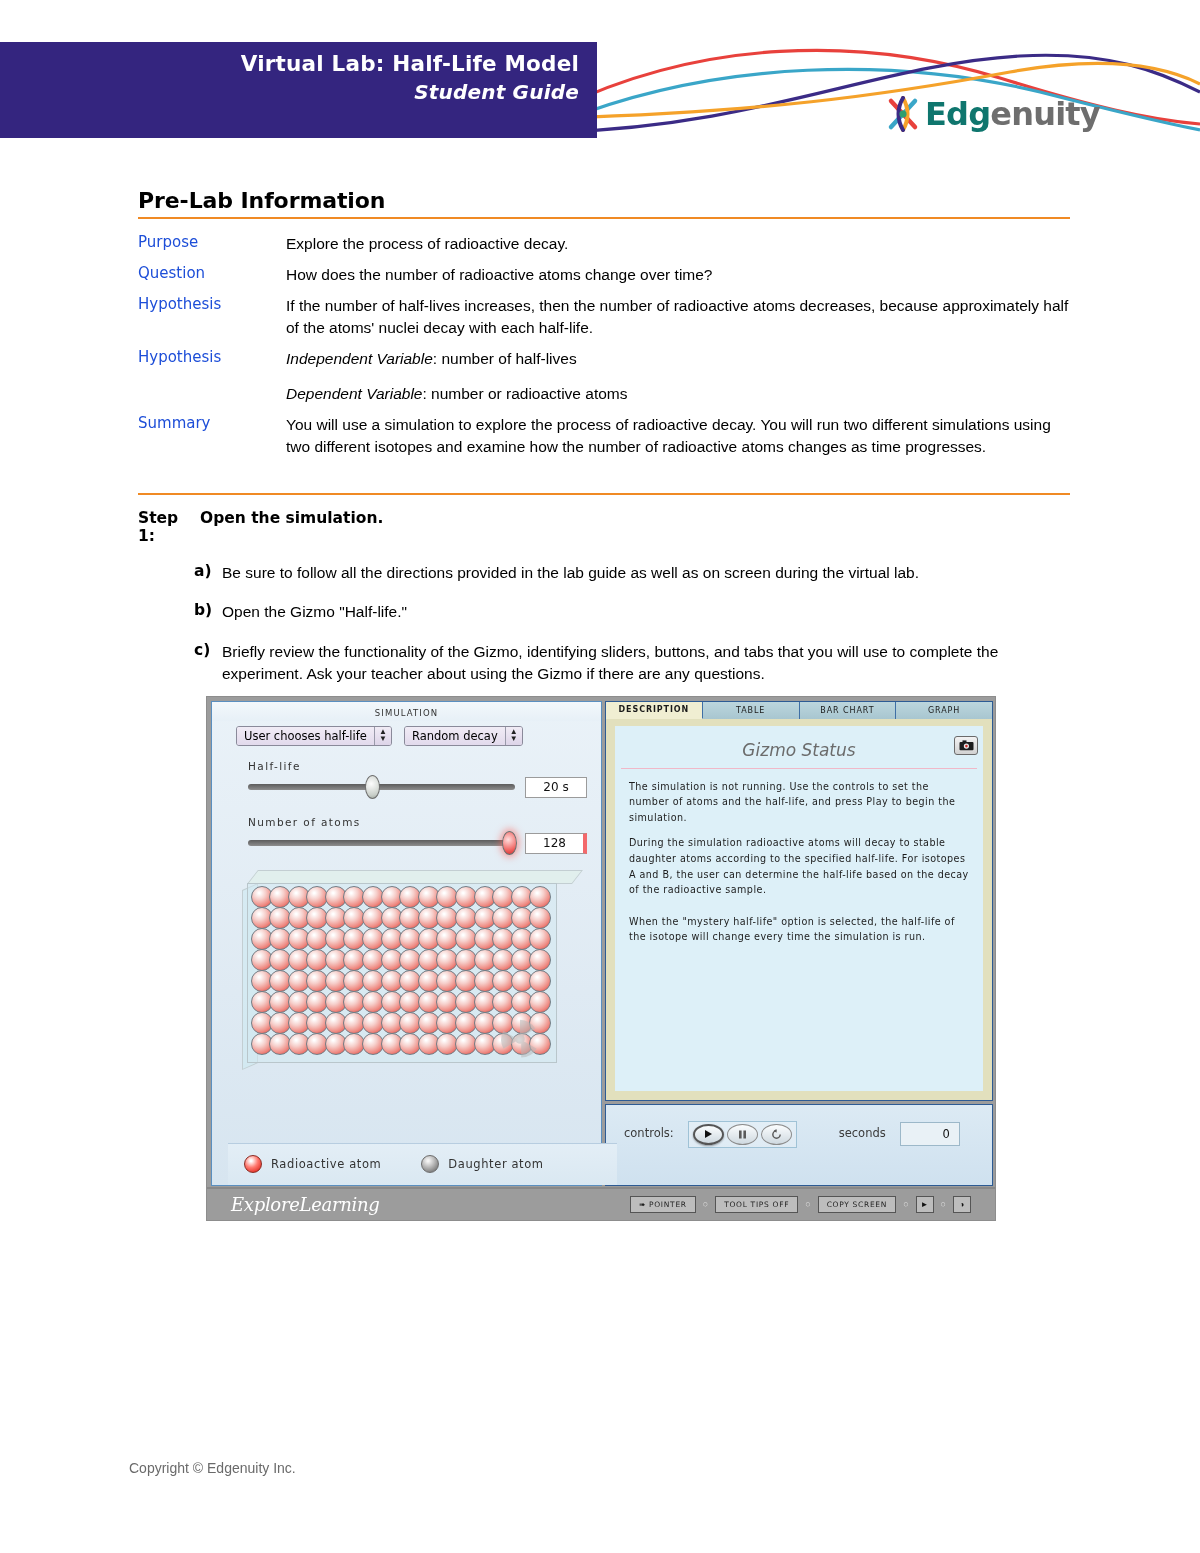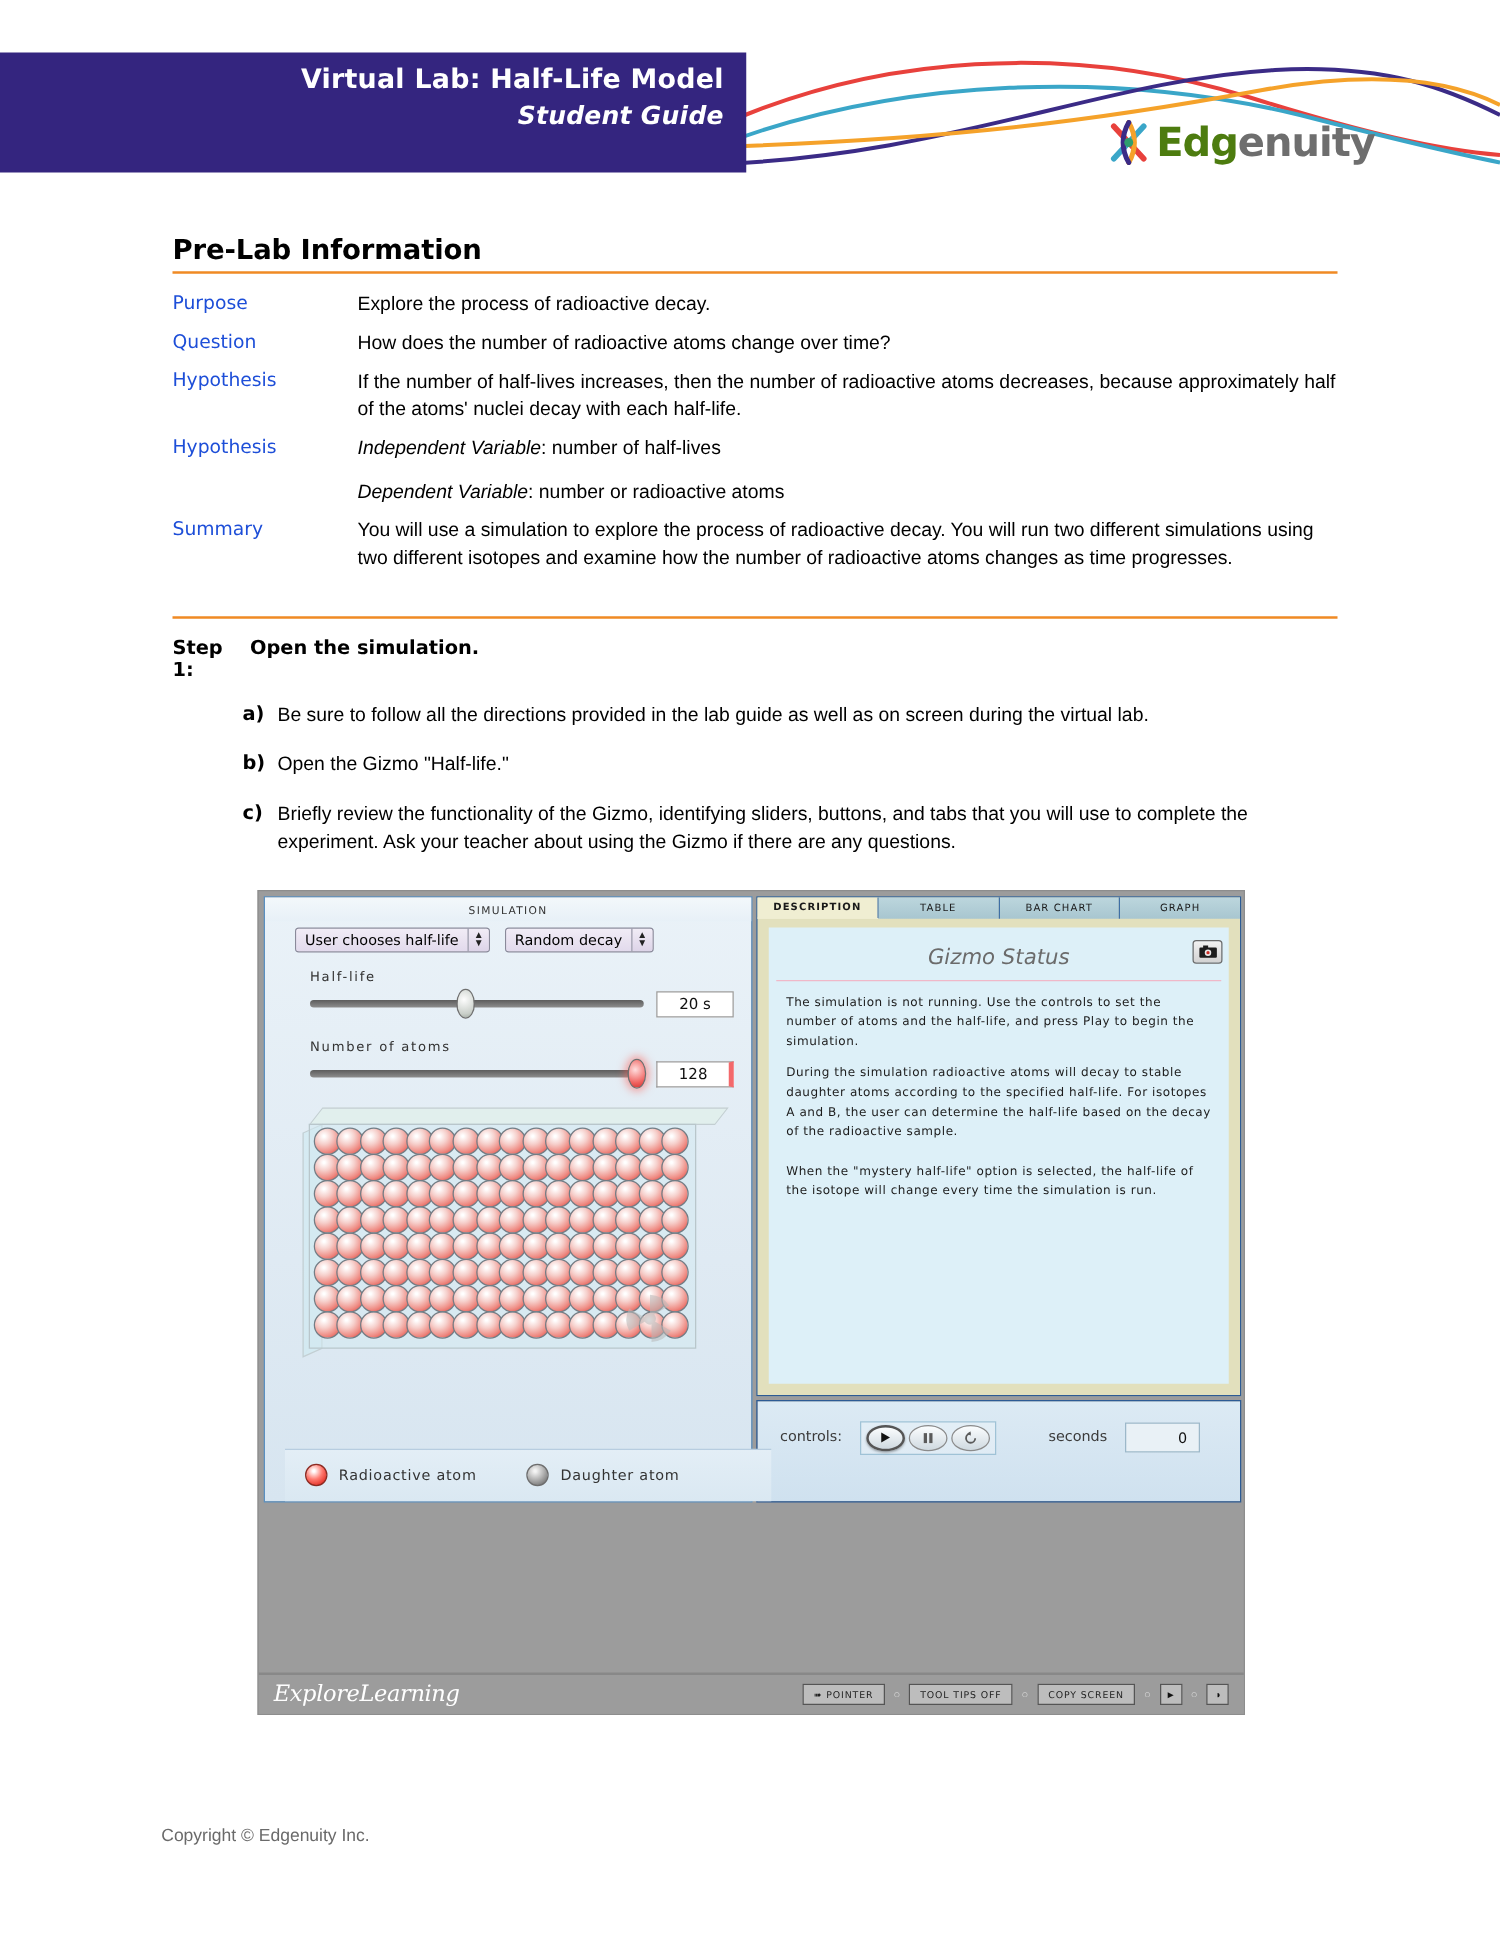--- a/index.html
+++ b/index.html
@@ -34,21 +34,21 @@
     font-family:"DejaVu Sans", sans-serif;
   }
   .edgenuity-logo {
     position:absolute; left:885px; top:95px; z-index:4;
     display:flex; align-items:center;
   }
   .edg-word {
     font-family:"DejaVu Sans", sans-serif;
     font-size:32px; font-weight:bold; letter-spacing:-.8px;
   }
-  .edg-edg { color:#4d7c0f;margin-top:11px; }
+  .edg-edg { color:#0f766e;margin-top:11px; }
   .edg-rest { color:#6e6e6e; }
 
   
   .content { position:absolute; left:0; top:160px; width:1200px; }
   .section { margin:0 138px; }
   h2.sec-title {
     font-family:"DejaVu Sans", sans-serif;
     font-size:22px; font-weight:bold; color:#000;
     margin:28px 0 4px 0; letter-spacing:-.1px;
   }
@@ -67,22 +67,22 @@
   
   .step-row { display:flex; margin-top:4px; }
   .step-lbl { font-weight:bold; font-size:15.5px; font-family:"DejaVu Sans", sans-serif; width:62px; }
   .step-txt { font-weight:bold; font-size:15.5px; font-family:"DejaVu Sans", sans-serif; }
   .sub-row { display:flex; margin:17px 0 0 56px; max-width:876px; }
   .sub-mark { font-weight:bold; font-size:15.5px; width:28px; flex:none; font-family:"DejaVu Sans", sans-serif;}
   .sub-txt { font-size:15.5px; line-height:1.45; }
 
   
   .gizmo {
-    position:relative; width:790px; height:660px;
-    margin:26px 0 0 206px;
+    position:relative; width:790px; height:525px;
+    margin:10px 0 0 206px;
     background:#9c9c9c;
     border:1px solid #8d8d8d;
   }
   .gz-inner { position:absolute; left:4px; top:4px; width:782px; height:485px; display:flex; gap:3px; }
 
   
   .sim-panel {
     width:391px; background:linear-gradient(180deg,#eaf2f8 0%,#dfeaf3 60%,#d7e5f0 100%);
     border:1px solid #5a8fc0; position:relative;
   }
@@ -234,21 +234,21 @@
   .sec-box {
     width:60px; height:24px; background:#e9f1f6; border:1px solid #9cb8c9;
     margin-top:1px; display:flex; align-items:center; justify-content:flex-end;
     padding-right:9px; font-size:11.5px; color:#111; font-family:"DejaVu Sans", sans-serif;
   }
 
   
   .gz-bar {
     position:absolute; left:0; bottom:0; width:100%; height:33px;
     background:#9c9c9c; border-top:2px solid #888;
-    display:flex; align-items:center; padding:0 12px; gap:7px;
+    display:flex; align-items:center; padding:0 24px; gap:7px;
   }
   .el-logo {
     color:#fff; font-size:18px; font-style:italic;
     font-family:"DejaVu Serif", serif; letter-spacing:-.3px;
     margin-right:auto;
   }
   .bar-btn {
     border:1px solid #555; background:#bdbdbd;
     font-size:7.5px; letter-spacing:.7px; color:#1f1f1f;
     padding:3px 8px; font-family:"DejaVu Sans", sans-serif;

